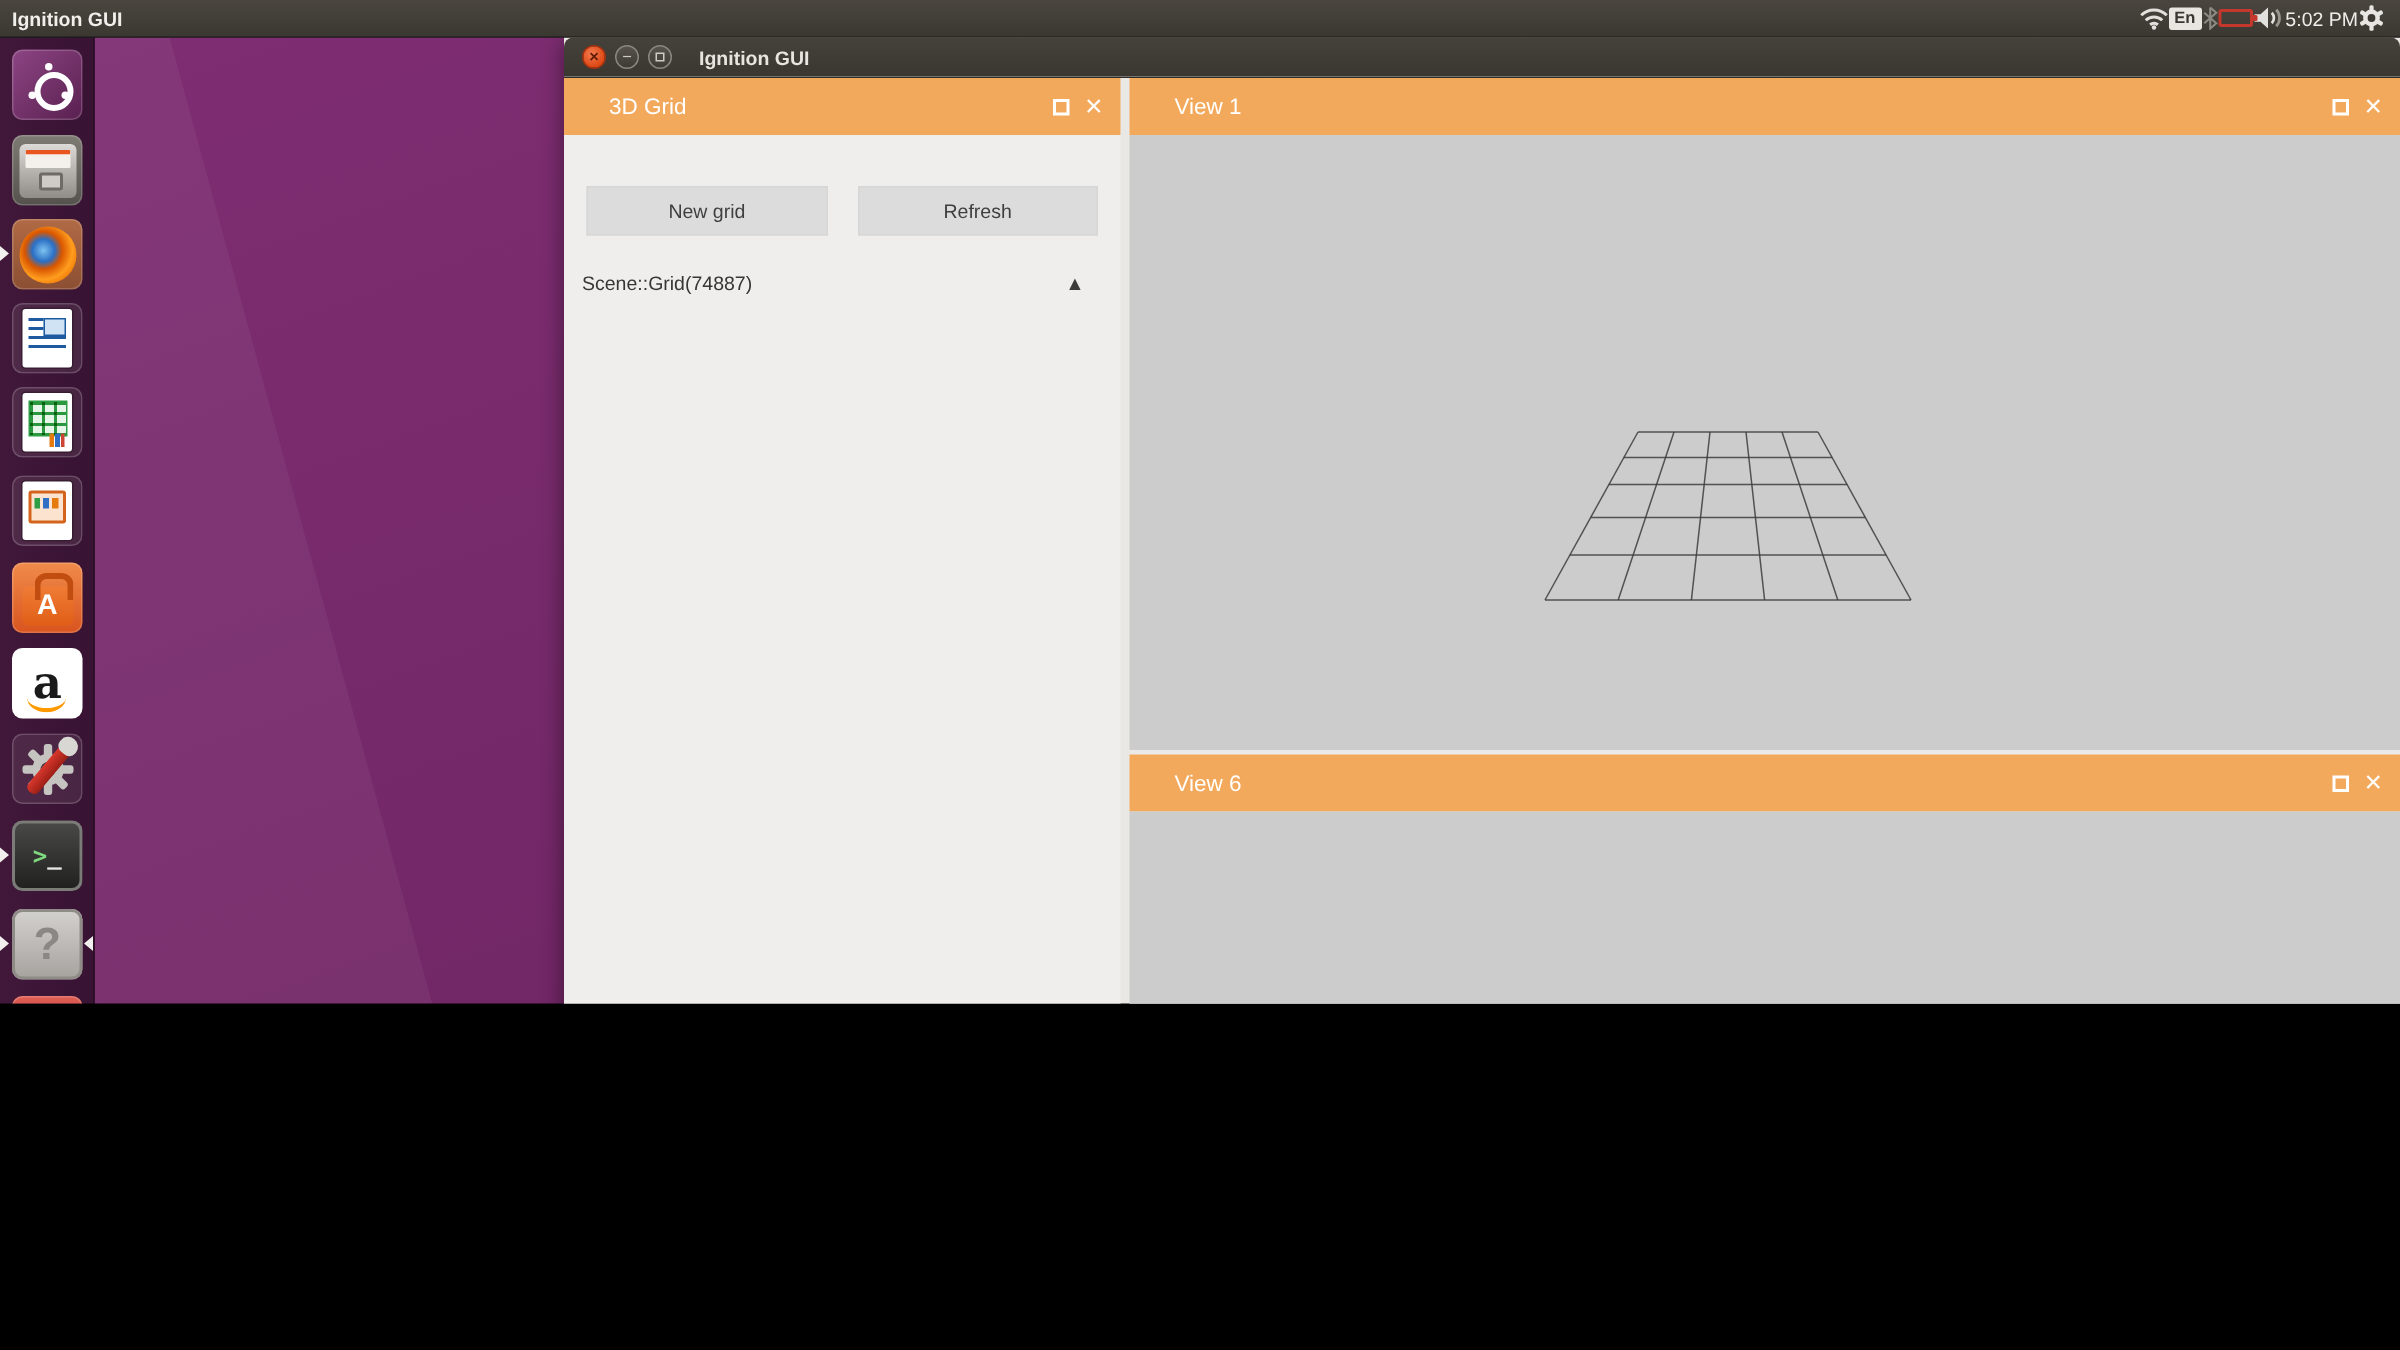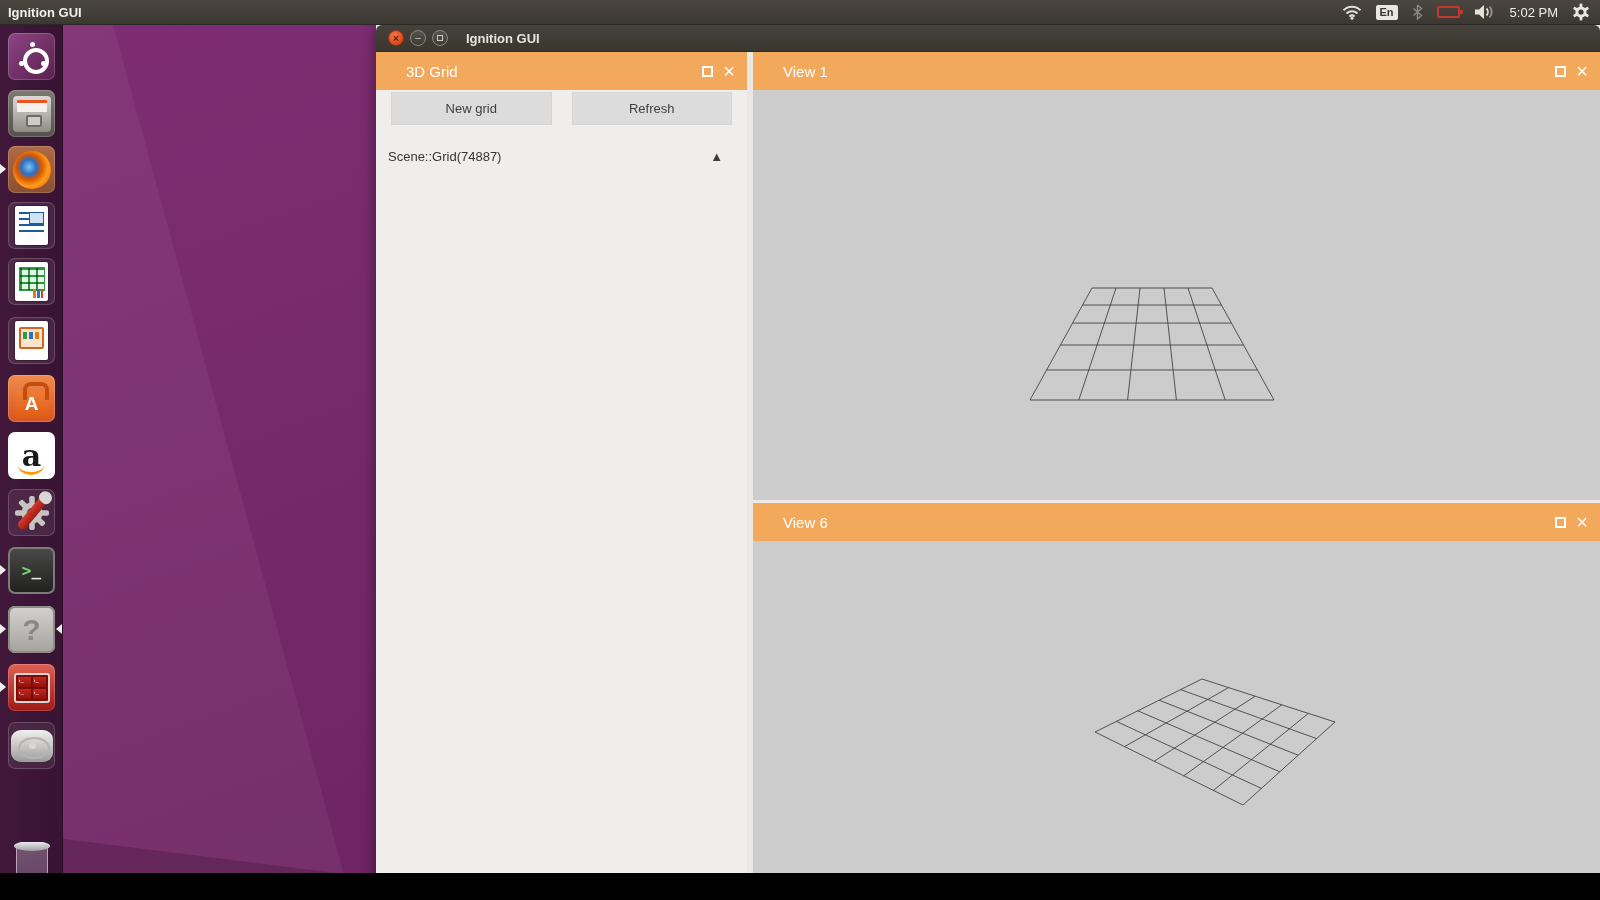--- a/index.html
+++ b/index.html
@@ -1,25 +1,25 @@
 <!DOCTYPE html>
 <html><head>
 <meta charset="utf-8">
 <style>
   * { margin:0; padding:0; box-sizing:border-box; }
   html,body { width:1600px; height:900px; overflow:hidden; }
   body { font-family:"Liberation Sans", sans-serif; background:#000; }
-  #screen { position:relative; width:1600px; height:873px; overflow:hidden; }
+  #screen { position:relative; width:1600px; height:669px; overflow:hidden; }
 
   
   #top-bar { position:absolute; left:0; top:0; width:1600px; height:25px;
     background:linear-gradient(#4a463f,#3b3832); border-bottom:1px solid #2a2824;
     display:flex; align-items:center; color:#e6e3de; z-index:50; }
   #top-bar .app-title { font-weight:bold; font-size:13px; margin-left:8px; color:#f1efec; }
-  #tray { margin-left:auto; display:flex; align-items:center; gap:14px; margin-right:10px; }
+  #tray { margin-left:auto; display:flex; align-items:center; margin-right:10px; }
   .tray-item { display:flex; align-items:center; }
   .kbd-badge { background:#e9e6e1; color:#3a3733; font-size:11px; font-weight:bold;
     border-radius:2px; padding:1px 4px; line-height:13px; }
   .clock { font-size:13px; color:#efedea; }
   .batt { width:23px; height:12px; border:2px solid #c4372d; border-radius:2px; position:relative; }
   .batt::after { content:""; position:absolute; right:-5px; top:2px; width:3px; height:4px; background:#c4372d; border-radius:0 1px 1px 0; }
 
   
   #launcher { position:absolute; left:0; top:25px; width:63px; height:875px;
     background:linear-gradient(90deg,#41183a,#381333); border-right:1px solid #2c0f27; z-index:40; }
@@ -137,21 +137,21 @@
   
   .panel-header { height:38px; background:#f3a95c; display:flex; align-items:center;
     color:#fff; font-size:15px; }
   .panel-header .ph-title { margin-left:30px; }
   .ph-icons { margin-left:auto; margin-right:12px; display:flex; align-items:center; gap:10px; }
   .float-ic { width:11px; height:11px; border:2px solid #fff; display:block; }
   .close-ic { color:#fff; font-size:20px; line-height:16px; font-weight:normal; }
 
   #grid-panel { position:absolute; left:0; top:27px; width:371px; height:848px; background:#efeeec; }
   #grid-panel .body { position:absolute; left:0; top:38px; right:0; bottom:0; }
-  .btn-row { display:flex; padding:2px 15px 0 15px; gap:20px; }
+  .btn-row { display:flex; padding:34px 15px 0 15px; gap:20px; }
   .gbtn { flex:1; height:33px; background:#dcdcdc; border:1px solid #d6d6d6; color:#3f3f3f;
     font-size:13px; font-family:"Liberation Sans", sans-serif; display:flex; align-items:center; justify-content:center; }
   .scene-row { margin-top:16px; display:flex; align-items:center; padding:0 24px 0 12px; height:30px; }
   .scene-label { font-size:13px; color:#363636; }
   .collapse { margin-left:auto; font-size:13px; color:#3c3c3c; }
 
   #views { position:absolute; left:377px; top:27px; width:847px; height:848px; background:#ebeae8; }
   .view { position:absolute; left:0; width:847px; }
   .view-body { position:absolute; left:0; top:38px; width:847px; background:#cccccc; }
   .view-body svg { position:absolute; left:0; top:0; }

